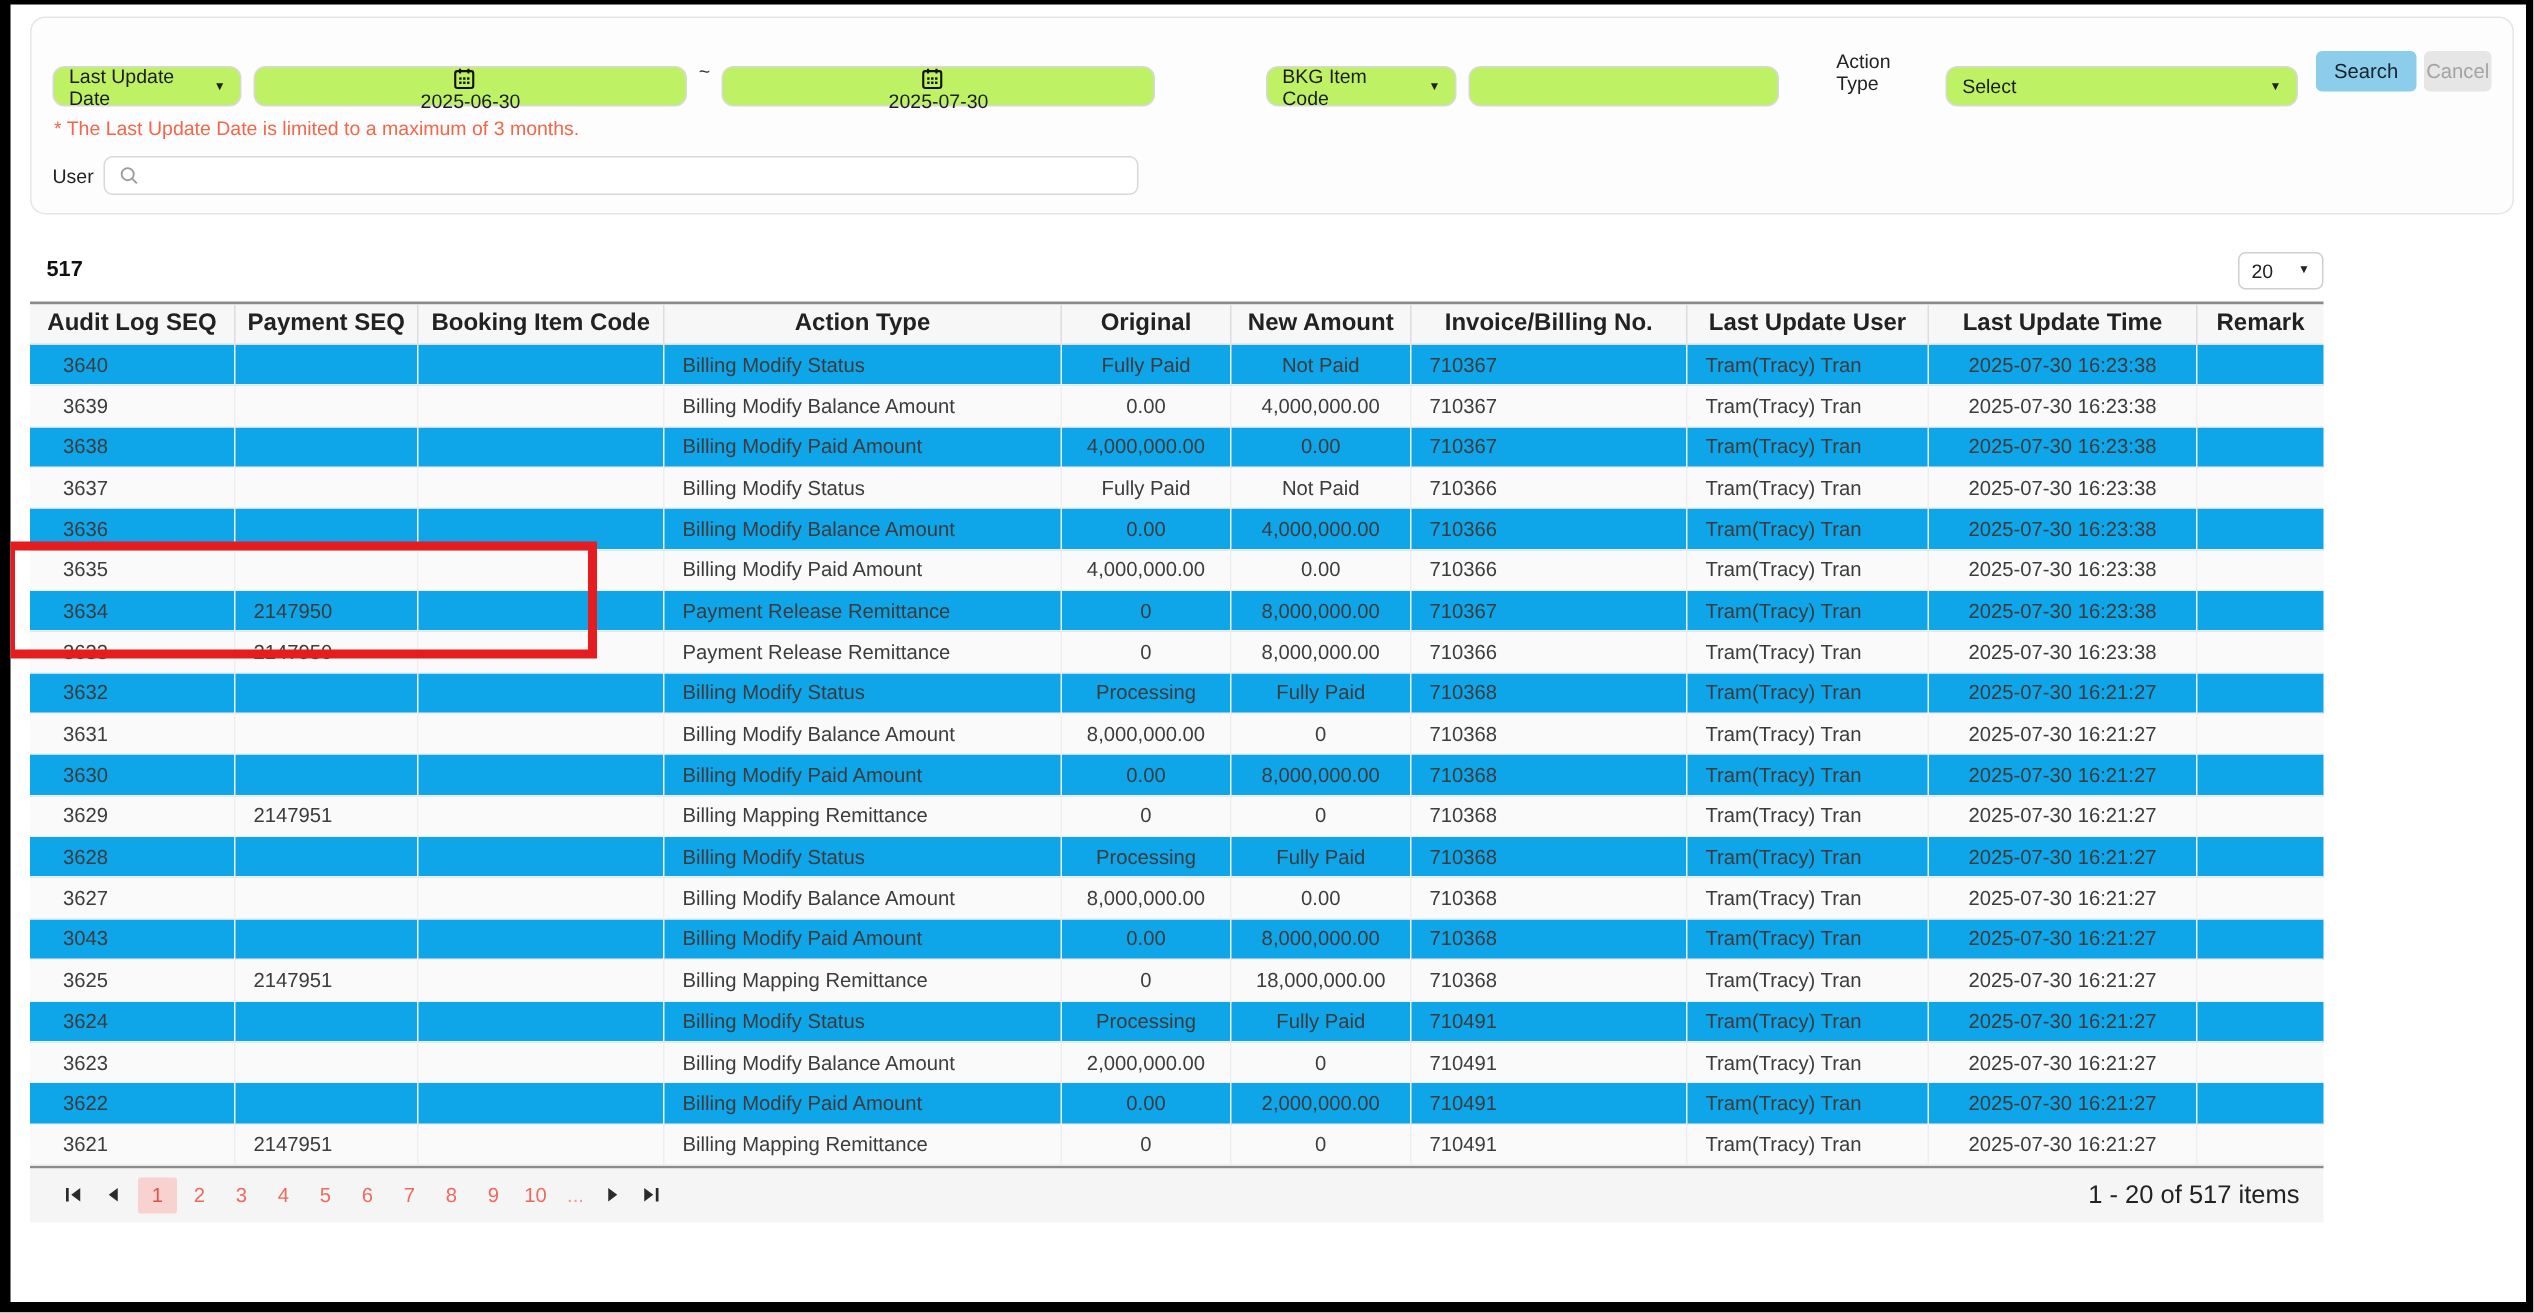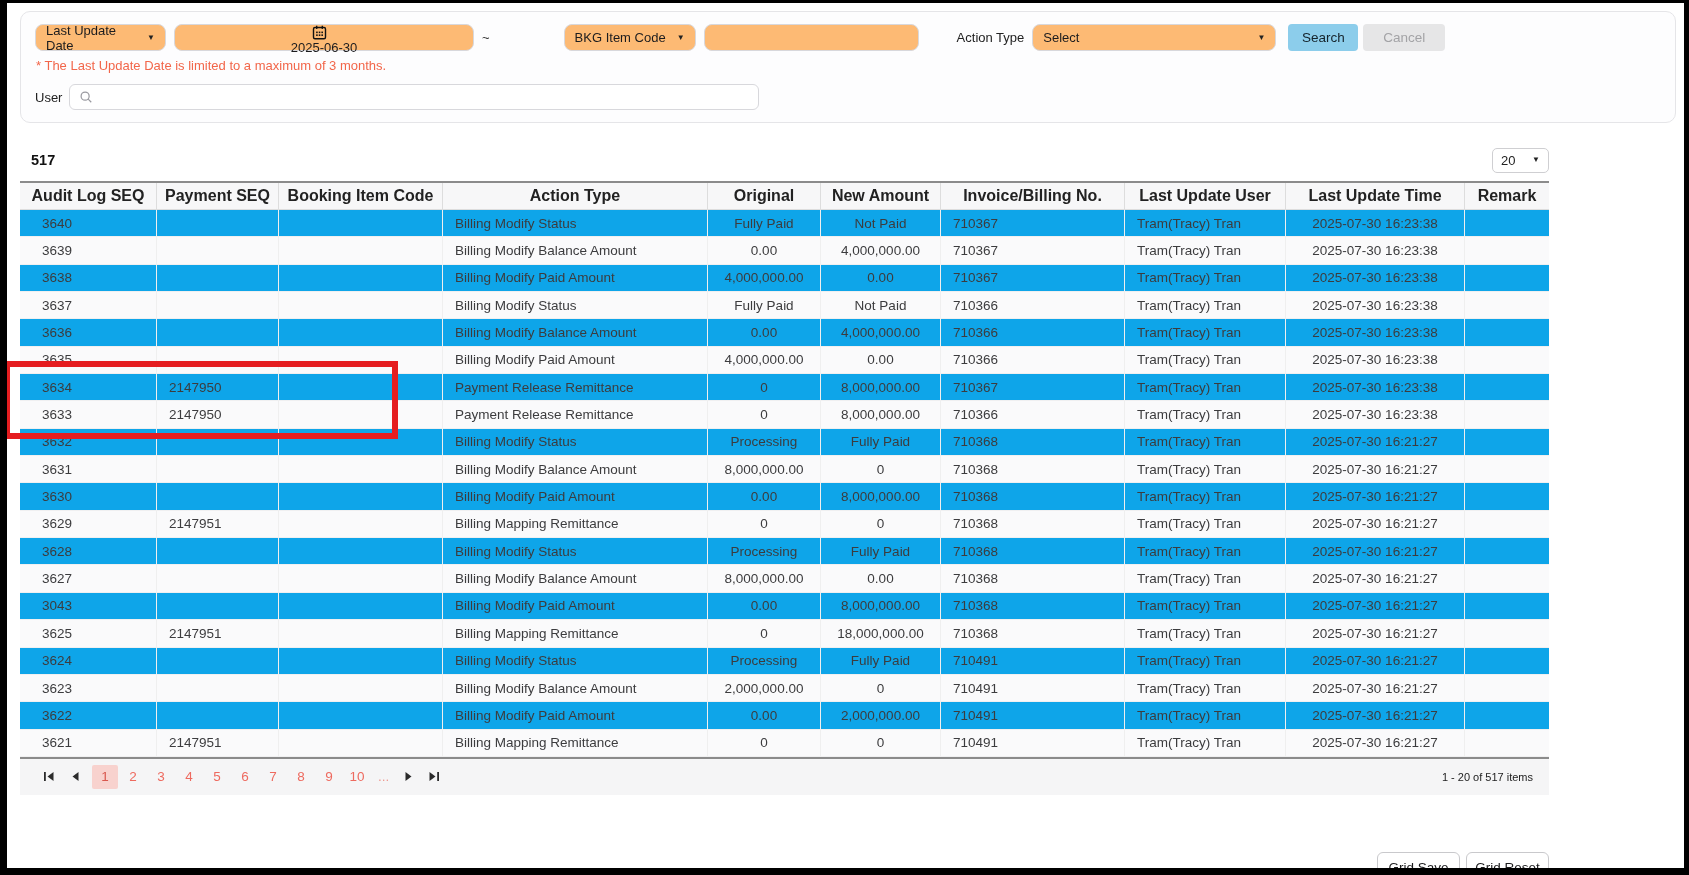--- a/index.html
+++ b/index.html
@@ -20,43 +20,44 @@
   
   .filter-panel {
     margin: 8px 8px 0 13px;
     border: 1px solid #e5e5e8;
     border-radius: 10px;
     background: #fdfdfe;
     padding: 12px 14px 12px 14px;
   }
   .filter-row1 { display: flex; align-items: center; }
   .ctl {
-    height: 27px; background: #fdba74;
+    height: 27px; background: #bef264;
     border: 1px solid #d8d8dc; border-radius: 8px;
     display: flex; align-items: center;
     font-size: 13px; color: #1c1c1e;
     padding: 0 10px;
+    margin-top: 20px;
   }
   .select-box { justify-content: space-between; cursor: pointer; }
   .caret { font-size: 8px; color: #222; margin-left: 10px; line-height: 1; }
   .w-datefield { width: 131px; }
   .date-box { width: 300px; margin-left: 8px; flex-direction: column; }
   .date-box .cal { margin-right: 9px; display: flex; }
   .tilde { margin: 0 0 0 8px; font-size: 13px; color: #333; }
   .bkg-box { width: 132px; margin-left: 74px; }
   .plain-input { width: 215px; margin-left: 8px; }
   .plain-input input, .user-input input {
     border: none; outline: none; width: 100%;
     font-size: 13px; font-family: inherit; color: #1c1c1e; background: transparent;
   }
   .atype-label { margin-left: 38px; font-size: 13px; color: #222; }
   .atype-select { width: 244px; margin-left: 8px; }
   .btn { height: 27px; border: none; border-radius: 4px; font-size: 13.5px; font-family: inherit; cursor: pointer; }
   .btn-search { width: 70px; margin-left: 12px; background: #8ccdeb; color: #15232b; }
-  .btn-cancel { width: 82px; margin-left: 5px; background: #e6e6e7; color: #a3a3a6; }
+  .btn-cancel { width: 47px; margin-left: 5px; background: #e6e6e7; color: #a3a3a6; }
   .warning { margin: 7px 0 0 1px; font-size: 13px; color: #f2664a; height: 17px; }
   .user-row { display: flex; align-items: center; margin-top: 9px; }
   .user-label { font-size: 13px; color: #222; margin-right: 7px; }
   .user-input { width: 690px; height: 26px; border: 1px solid #d8d8dc; border-radius: 6px; display: flex; align-items: center; padding: 0 9px; background:#fff; }
   .user-input .mag { margin-right: 8px; display: flex; }
 
   
   .count-row {
     margin: 24px 0 0 13px; width: 1529px;
     display: flex; align-items: center; justify-content: space-between;
@@ -100,21 +101,21 @@
   }
   .pager-icon { width: 26px; height: 22px; display: flex; align-items: center; justify-content: center; cursor: pointer; }
   .pager-icon svg { display: block; }
   .pages { display: flex; align-items: center; margin-left: 4px; }
   .page-num {
     min-width: 26px; height: 24px; display: flex; align-items: center; justify-content: center;
     color: #ee6a5f; font-size: 13.5px; margin-right: 2px; cursor: pointer; border-radius: 2px;
   }
   .page-num.active { background: #f8d2ce; color: #d9574d; }
   .page-ellipsis { color: #ee9a92; font-size: 13.5px; margin: 0 6px; }
-  .items-label { margin-left: auto; font-size: 11px; color: #222; text-align: center; }
+  .items-label { margin-left: auto; font-size: 17px; color: #222; text-align: center; }
 
   
   .grid-btn-row { margin: 57px 0 0 13px; width: 1529px; display: flex; justify-content: flex-end; gap: 6px; }
   .grid-btn {
     width: 83px; height: 31px; background: #fff; border: 1px solid #c9c9cc; border-radius: 6px;
     font-size: 13.5px; font-family: inherit; color: #1c1c1e; cursor: pointer;
   }
 
   
   .annotation-box {
@@ -149,20 +150,36 @@
               <rect x="4.4" y="10" width="1.7" height="1.7" fill="#111"></rect>
               <rect x="7.2" y="10" width="1.7" height="1.7" fill="#111"></rect>
               <rect x="10" y="10" width="1.7" height="1.7" fill="#111"></rect>
             </svg>
         </span>
         <span>2025-06-30</span>
       </div>
 
       <span class="tilde">~</span>
 
+      <div class="ctl date-box">
+        <span class="cal">
+          <svg width="15" height="15" viewBox="0 0 16 16">
+              <rect x="1.6" y="2.6" width="12.8" height="12" rx="1.6" fill="none" stroke="#111" stroke-width="1.5"></rect>
+              <line x1="5" y1="0.8" x2="5" y2="4.2" stroke="#111" stroke-width="1.5"></line>
+              <line x1="11" y1="0.8" x2="11" y2="4.2" stroke="#111" stroke-width="1.5"></line>
+              <rect x="4.4" y="7" width="1.7" height="1.7" fill="#111"></rect>
+              <rect x="7.2" y="7" width="1.7" height="1.7" fill="#111"></rect>
+              <rect x="10" y="7" width="1.7" height="1.7" fill="#111"></rect>
+              <rect x="4.4" y="10" width="1.7" height="1.7" fill="#111"></rect>
+              <rect x="7.2" y="10" width="1.7" height="1.7" fill="#111"></rect>
+              <rect x="10" y="10" width="1.7" height="1.7" fill="#111"></rect>
+            </svg>
+        </span>
+        <span>2025-07-30</span>
+      </div>
 
       <div class="ctl select-box bkg-box">
         <span>BKG Item Code</span>
         <span class="caret">▼</span>
       </div>
 
       <div class="ctl plain-input">
         <input type="text" value="" style="">
       </div>
 

